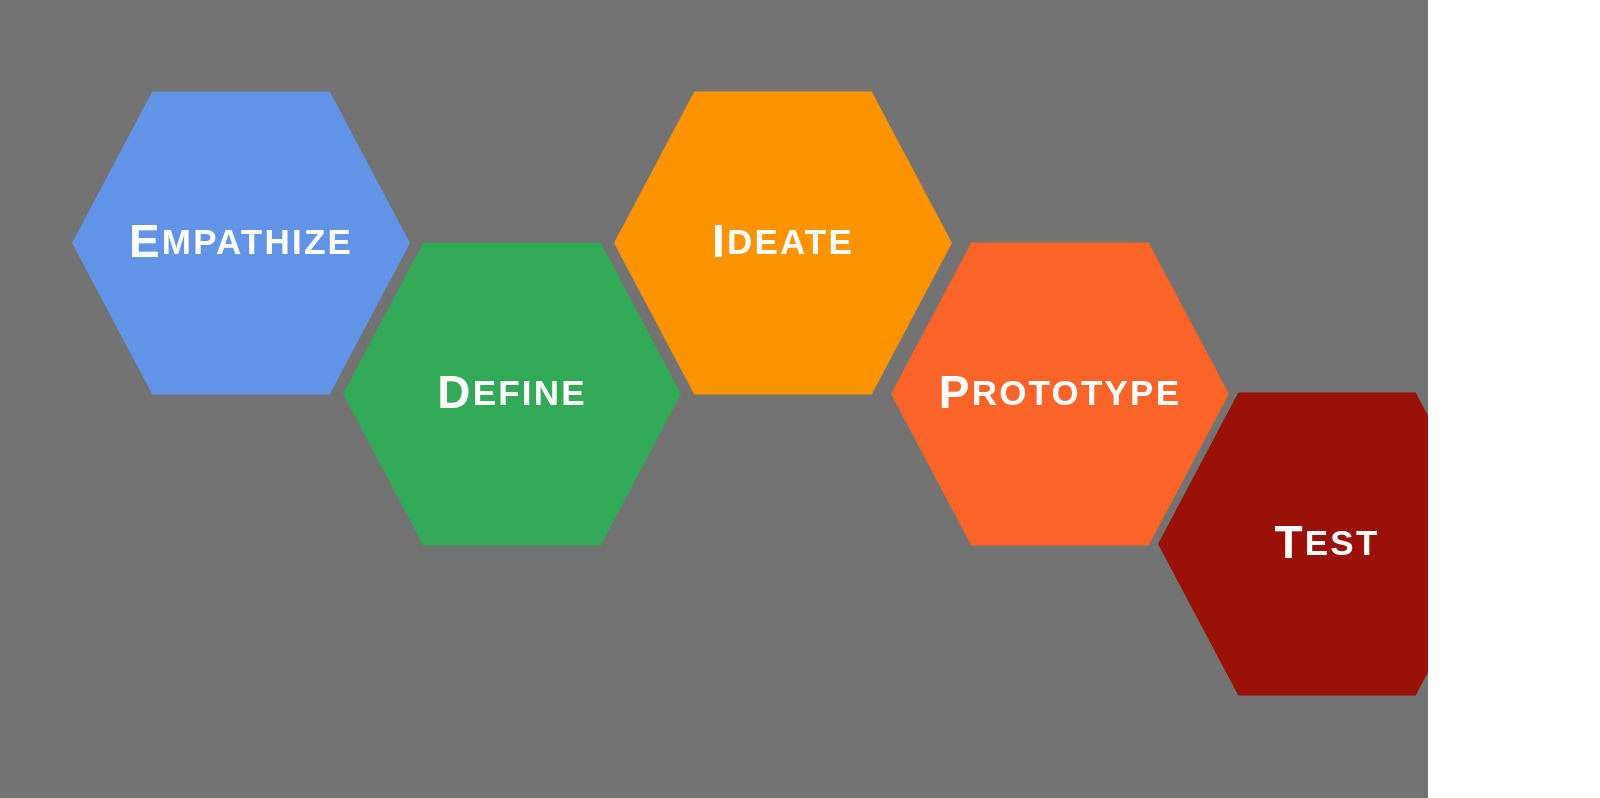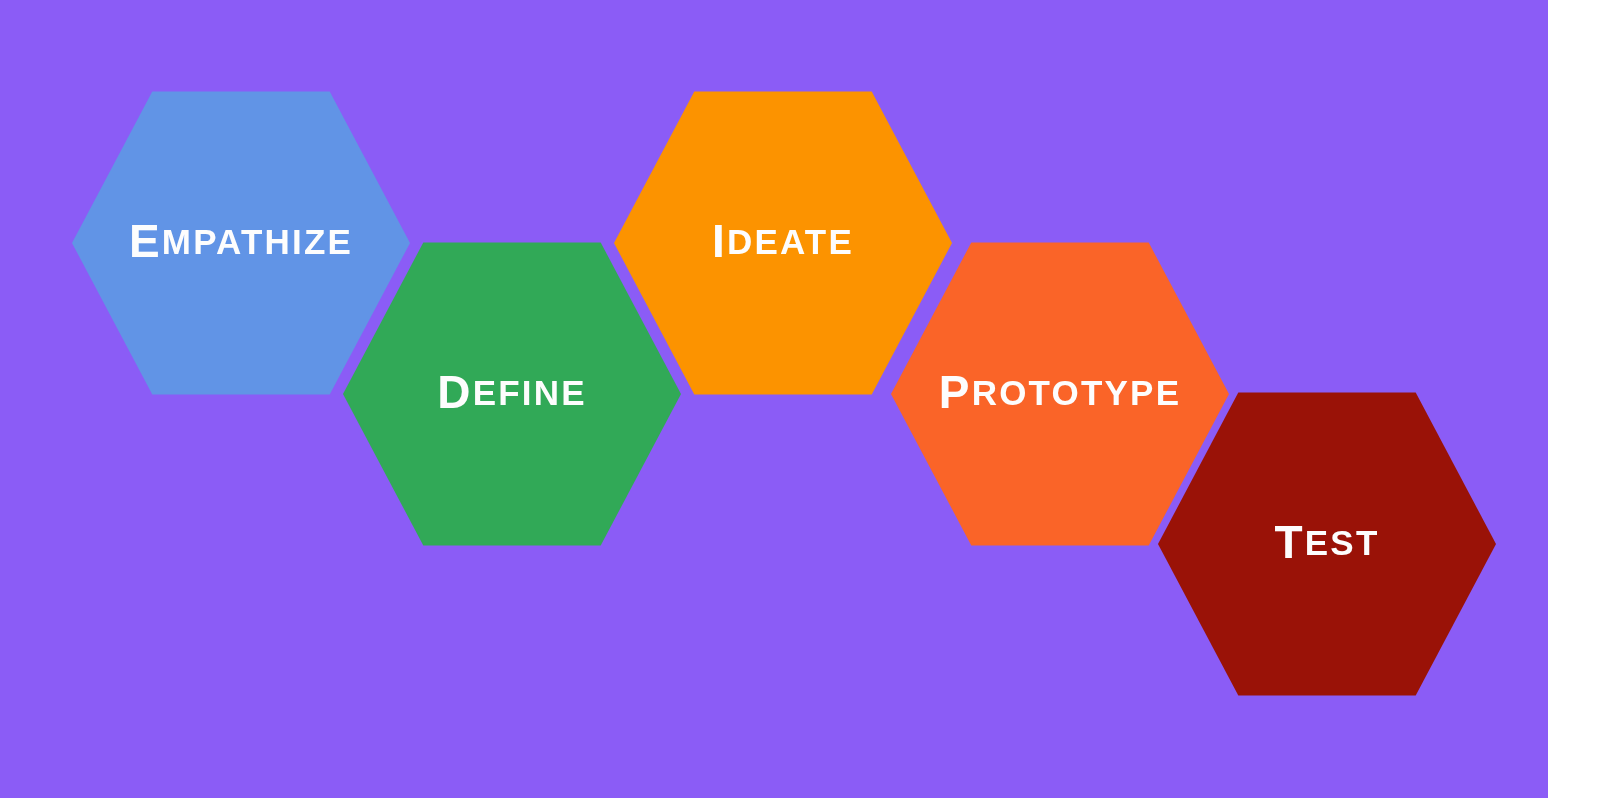--- a/index.html
+++ b/index.html
@@ -6,23 +6,23 @@
   html, body {
     margin: 0;
     padding: 0;
     background: #ffffff;
   }
   body {
     font-family: "Liberation Sans", sans-serif;
   }
   #canvas {
     position: relative;
-    width: 1548px;
+    width: 1428px;
     height: 798px;
-    background: #8b5cf6;
+    background: #737373;
     overflow: hidden;
   }
   #hex-diagram {
     position: absolute;
     left: 0;
     top: 0;
     width: 1600px;
     height: 798px;
   }
   .hex-label {

